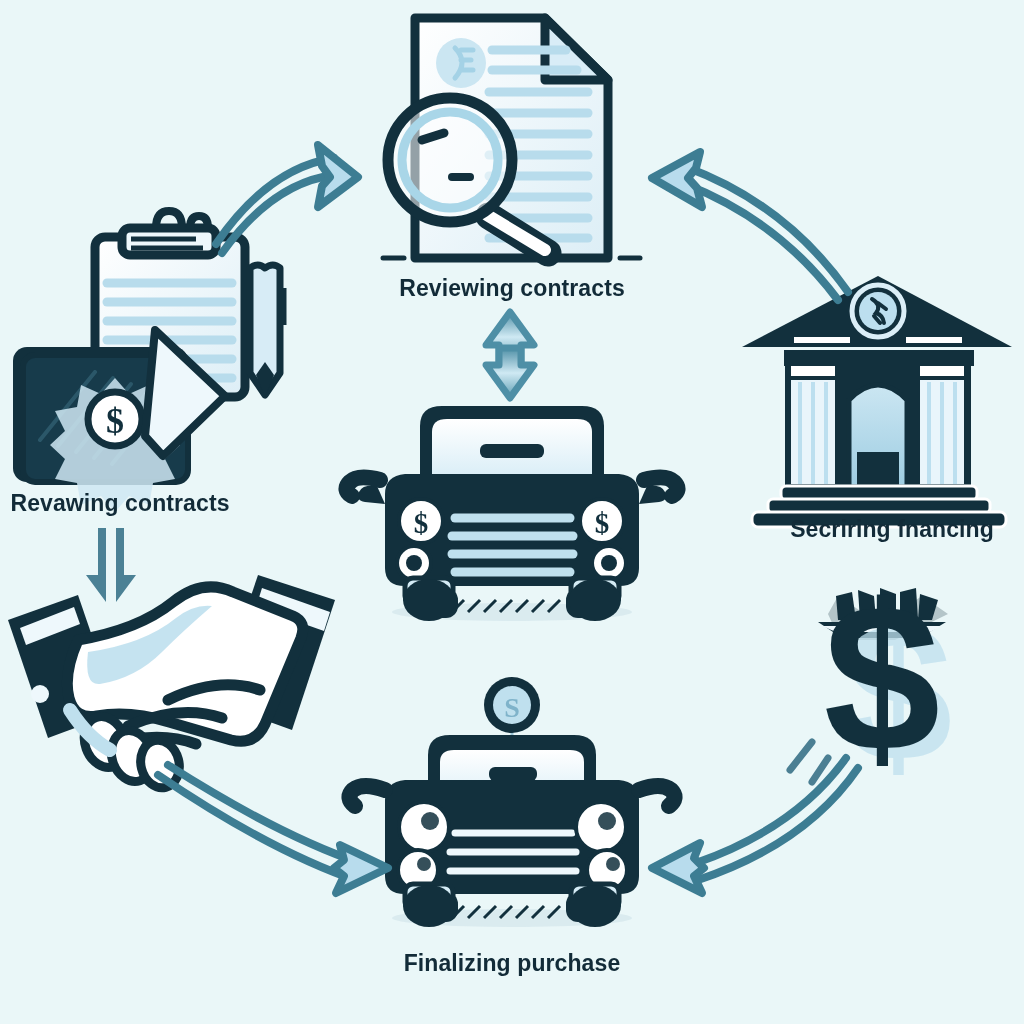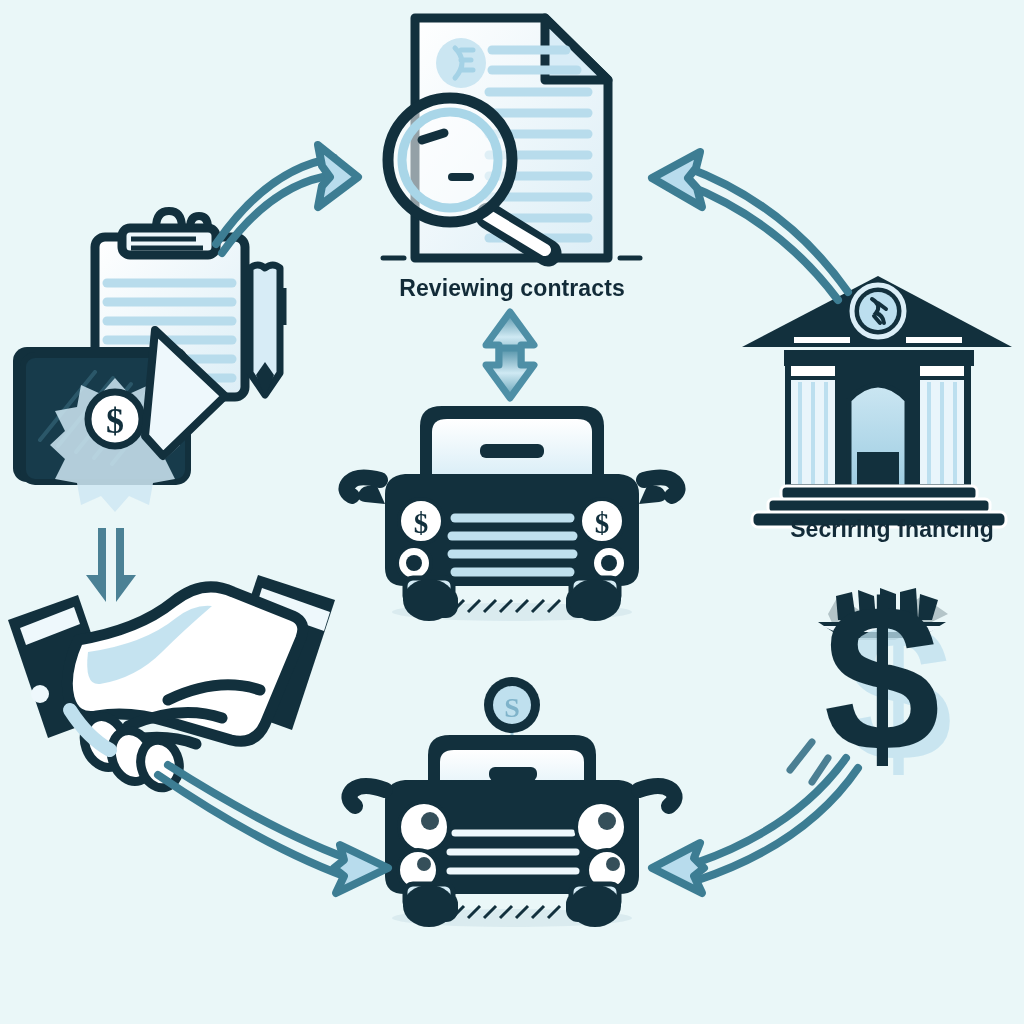--- a/index.html
+++ b/index.html
@@ -311,20 +311,26 @@
       <path d="M846 758 q-50 70 -150 105" fill="none" stroke="#3d7d93" stroke-width="8" stroke-linecap="round"></path>
       <path d="M858 768 q-52 76 -160 112" fill="none" stroke="#3d7d93" stroke-width="8" stroke-linecap="round"></path>
       <path d="M700 843 L652 868 L702 893 L694 876 L704 868 L694 858 Z" fill="#b8dced" stroke="#3d7d93" stroke-width="8" stroke-linejoin="round"></path>
     </g>
   </svg>
 
   <div class="lbl" style="left:0;width:1024px;top:275px;">
     <span>Reviewing contracts</span>
   </div>
 
+  <div class="lbl" style="left:0;width:240px;top:490px;">
+    <span>Revawing contracts</span>
+  </div>
 
   <div class="lbl" style="left:760px;width:264px;top:516px;">
     <span>Secriring fnancing</span>
   </div>
 
 
+  <div class="lbl" style="left:0;width:1024px;top:950px;">
+    <span>Finalizing purchase</span>
+  </div>
 
 </div>
 
 </body></html>

